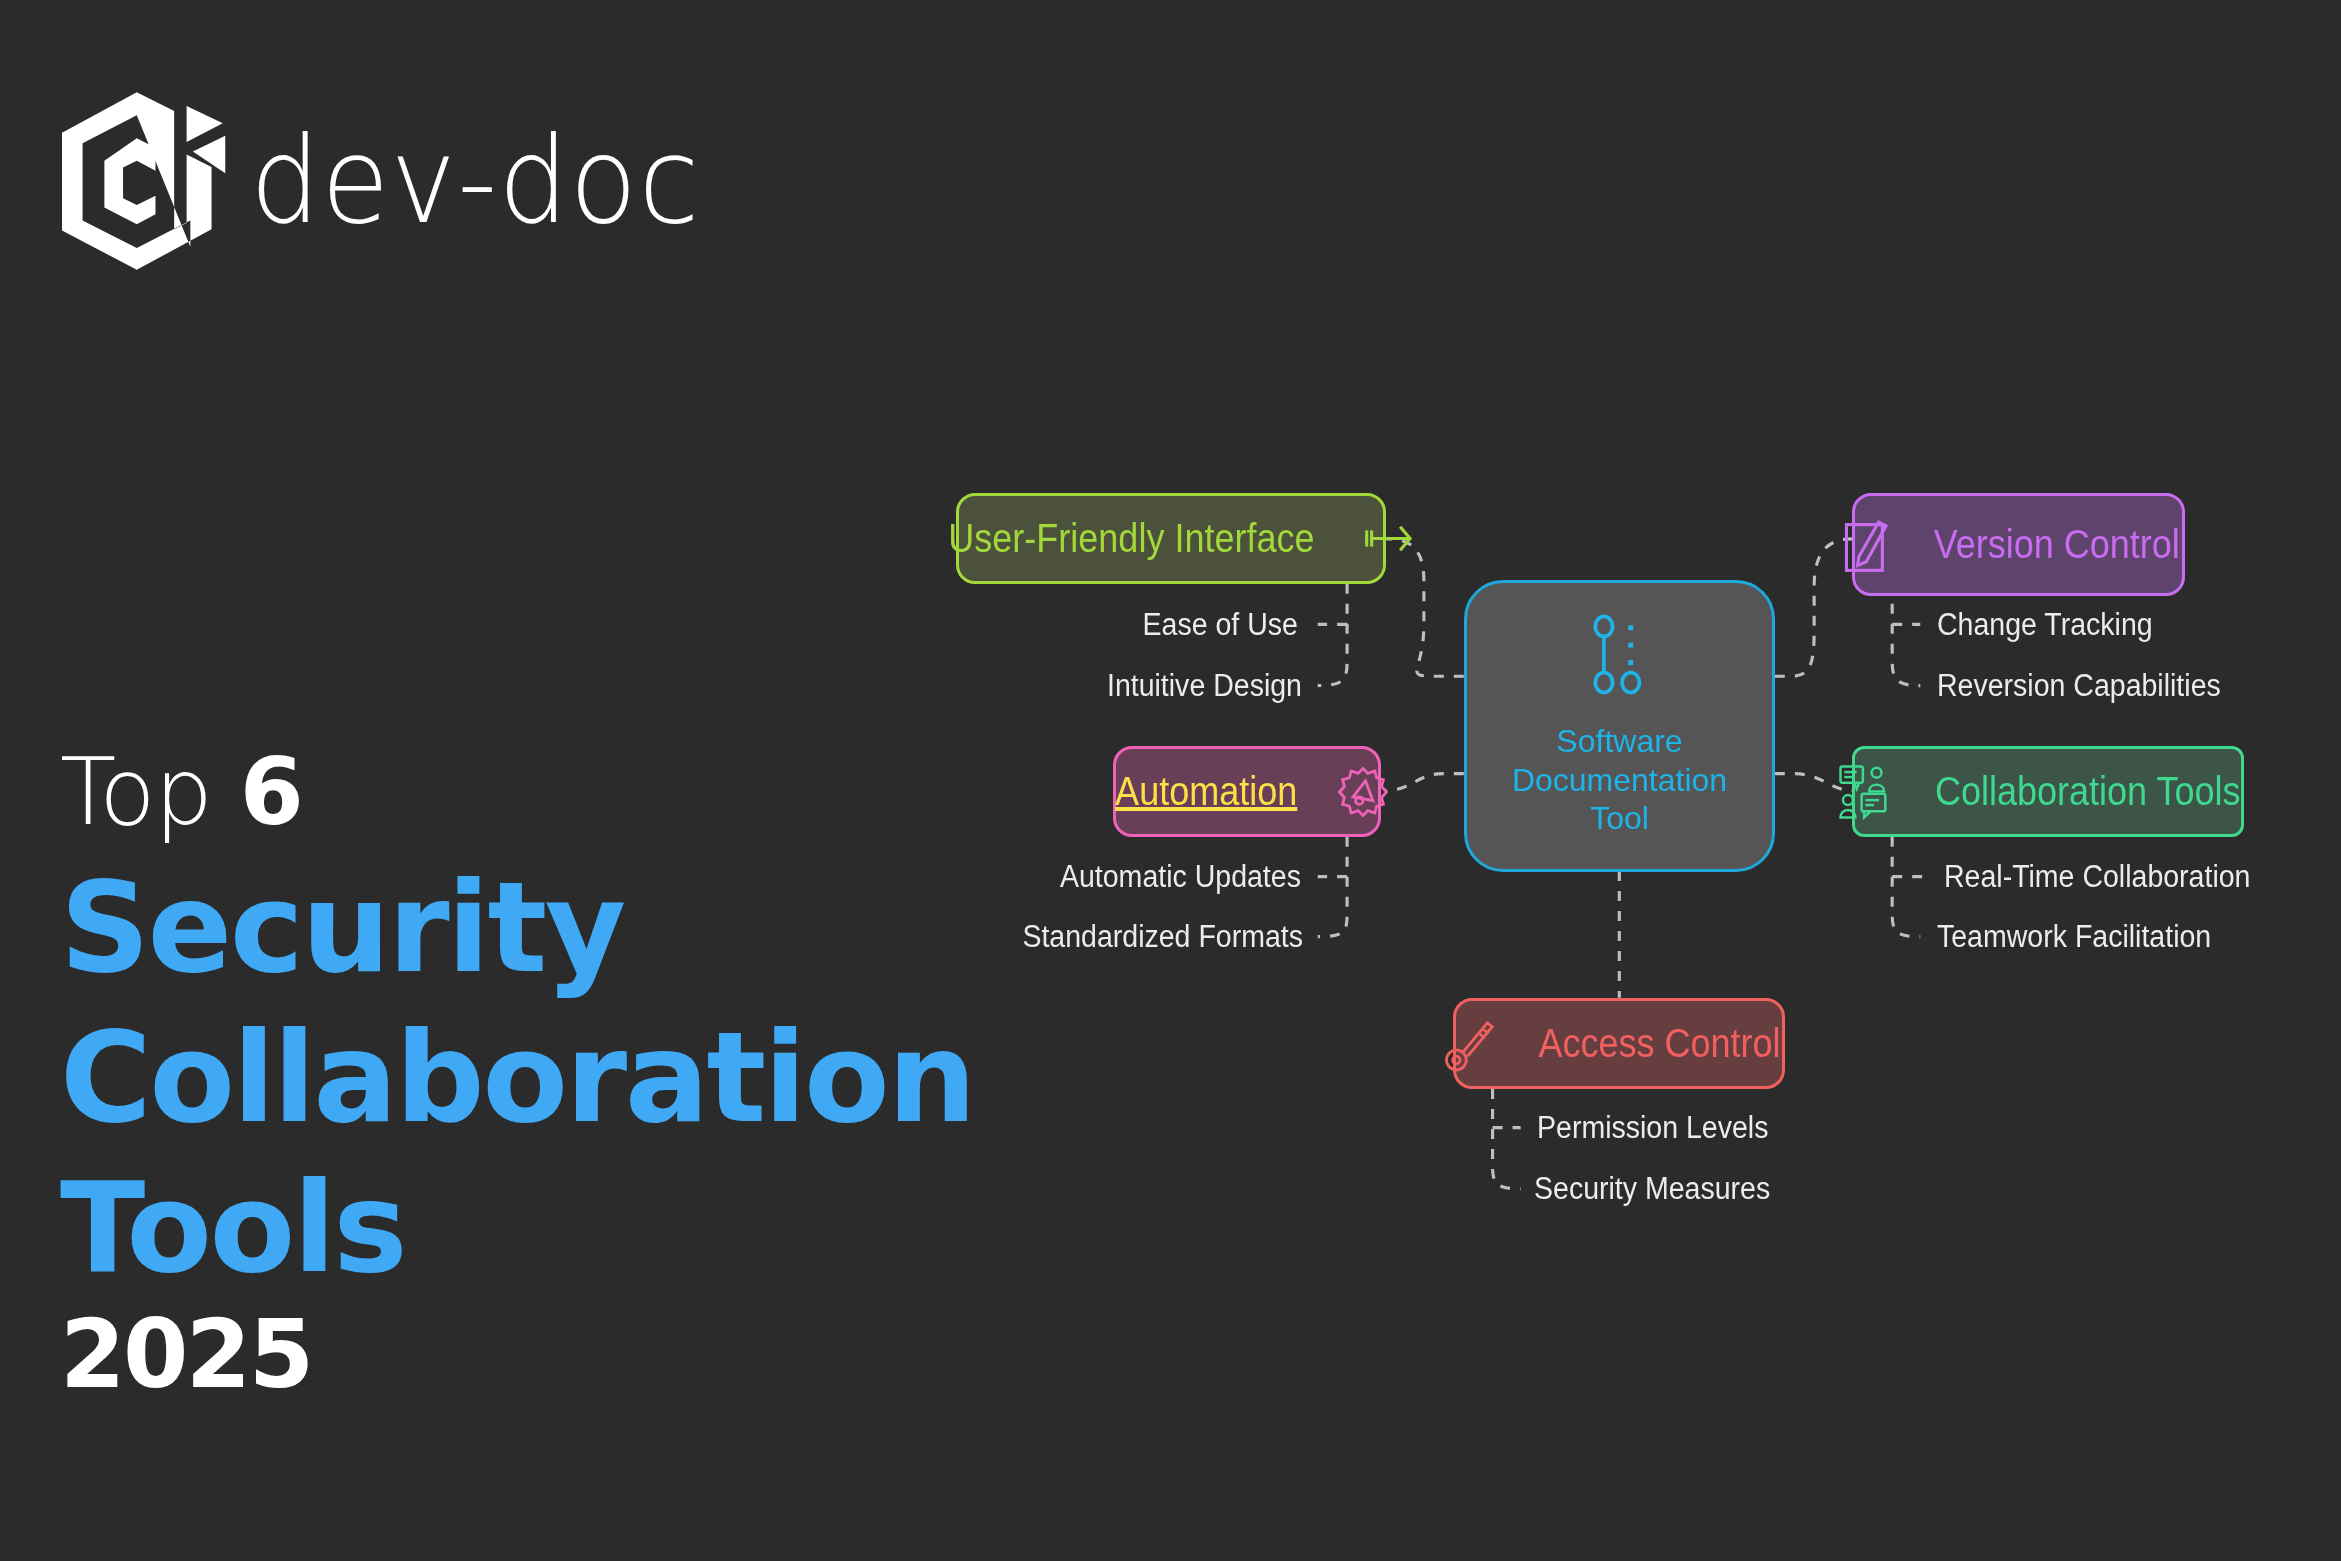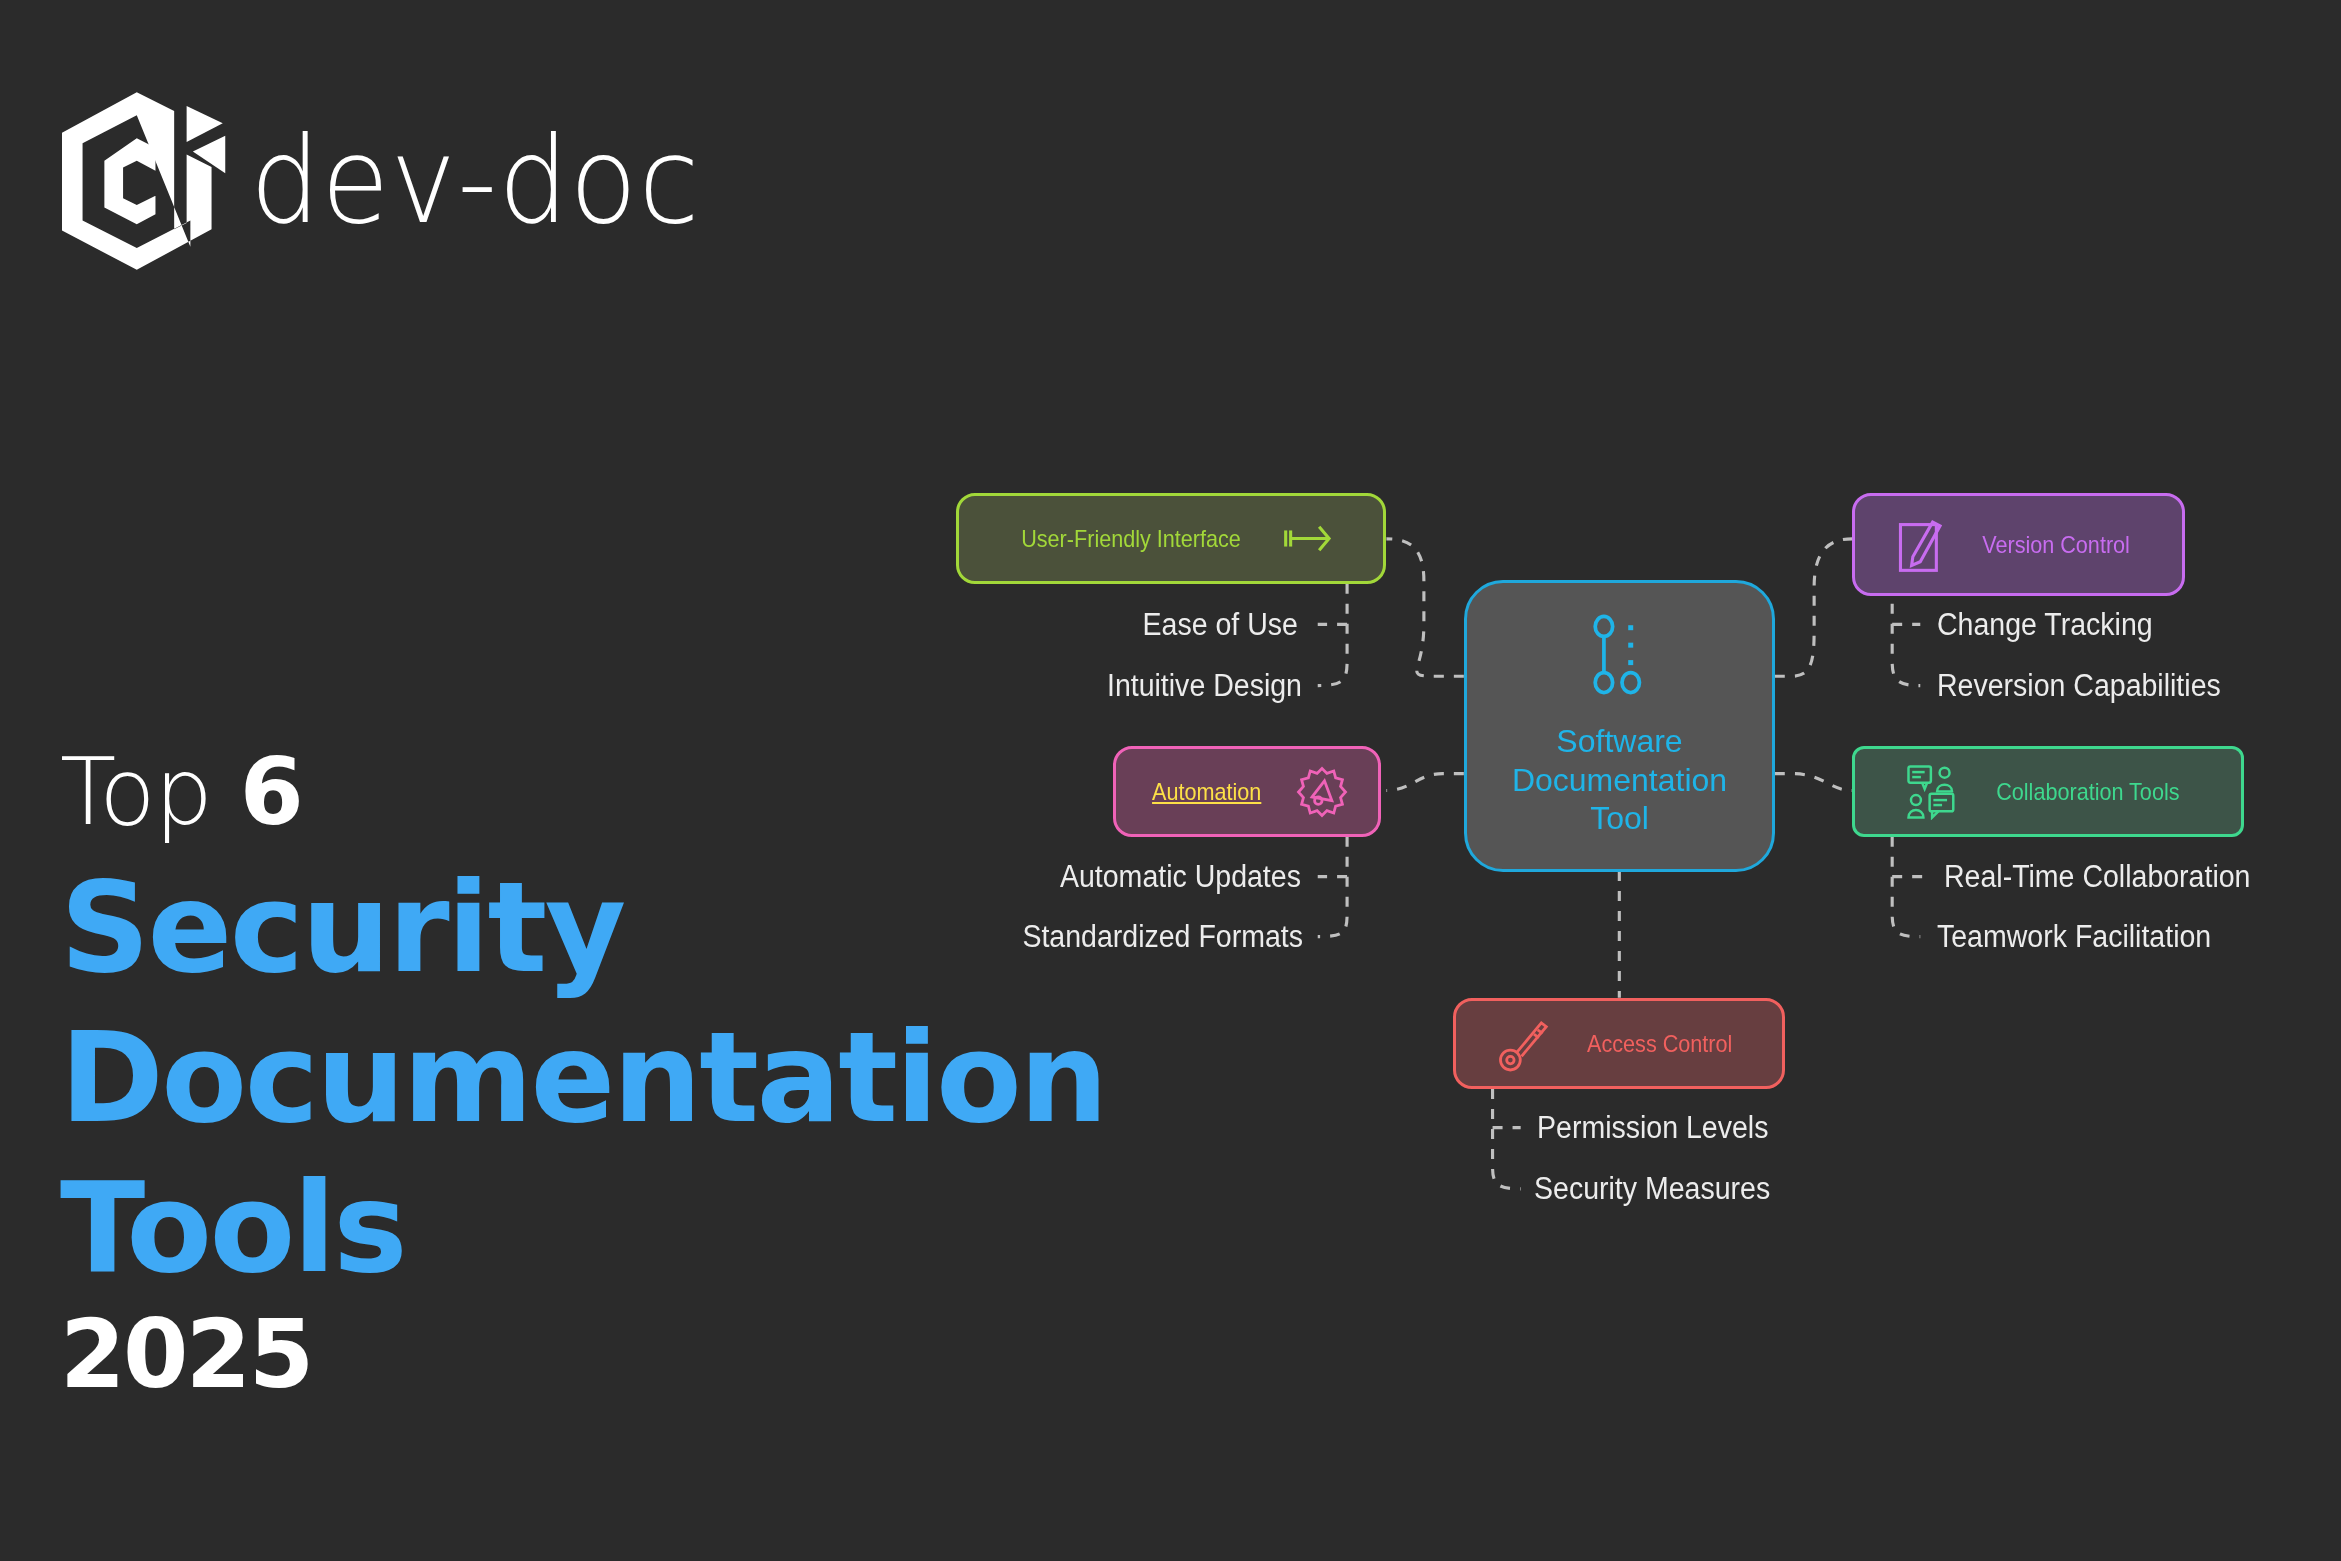--- a/index.html
+++ b/index.html
@@ -29,21 +29,21 @@
   #h-tools { top: 1165px; }
   #h-year { top: 1308px; font-size: 94px; font-weight: 700; letter-spacing: -2.5px; }
 
   
   #connectors { left: 0; top: 0; width: 2342px; height: 1561px; }
   .node {
     position: absolute; box-sizing: border-box;
     border-radius: 19px; border-width: 3.7px; border-style: solid;
     display: flex; align-items: center; justify-content: center;
     font-family: "Liberation Sans Narrow", "Liberation Sans", sans-serif;
-    font-size: 24px; white-space: nowrap; gap: 29px;
+    font-size: 40px; white-space: nowrap; gap: 29px;
   }
   .node .lbl { display: inline-block; transform: scaleX(0.9); }
   .node svg { flex: none; }
   #node-ui { left: 956px; top: 493px; width: 430px; height: 91px; background: #4b513a; border-color: #a2d839; color: #a2d839; }
   #node-vc { left: 1852px; top: 493px; width: 333px; height: 103px; background: #5e436c; border-color: #c86cf0; color: #c86cf0; }
   #node-auto { left: 1113px; top: 746px; width: 268px; height: 91px; background: #693f57; border-color: #f062b8; color: #fde047; text-decoration: underline; }
   #node-collab { left: 1852px; top: 746px; width: 392px; height: 91px; background: #3d5448; border-color: #3ed88e; color: #3ed88e; border-radius: 12px; }
   #node-access { left: 1453px; top: 998px; width: 332px; height: 91px; background: #673e40; border-color: #f1605e; color: #f1605e; }
   #node-center {
     left: 1464px; top: 580px; width: 311px; height: 292px;
@@ -77,21 +77,21 @@
   </g>
   <path d="M120 0 L180 30 L180 180 L150 196 L150 89 L120 74 L68 100 L68 185 L120 212 L206 168 L206 110 L262 140 L262 222 L120 285 L0 222 L0 65 Z" fill="none"></path>
 </svg>
 <div id="brand-name" class="abs">dev-doc</div>
 
 <div id="h-top" class="abs headline">
   <span>Top</span>
   <span class="num">6</span>
 </div>
 <div id="h-software" class="abs headline h-blue">Security</div>
-<div id="h-documentation" class="abs headline h-blue">Documentation</div>
+<div id="h-documentation" class="abs headline h-blue">Collaboration</div>
 <div id="h-tools" class="abs headline h-blue">Tools</div>
 <div id="h-year" class="abs headline">2025</div>
 
 <svg id="connectors" class="abs" viewBox="0 0 3750 2500">
   <g fill="none" stroke="#bfbfbf" stroke-width="5" stroke-dasharray="16 16">
 
     <path d="M2344 1083 L2310 1083 C2240 1083 2280 1083 2280 1000 L2280 930 C2280 870 2250 863 2220 863"></path>
 
     <path d="M2344 1239 L2310 1239 C2270 1239 2260 1266 2220 1266"></path>
 

